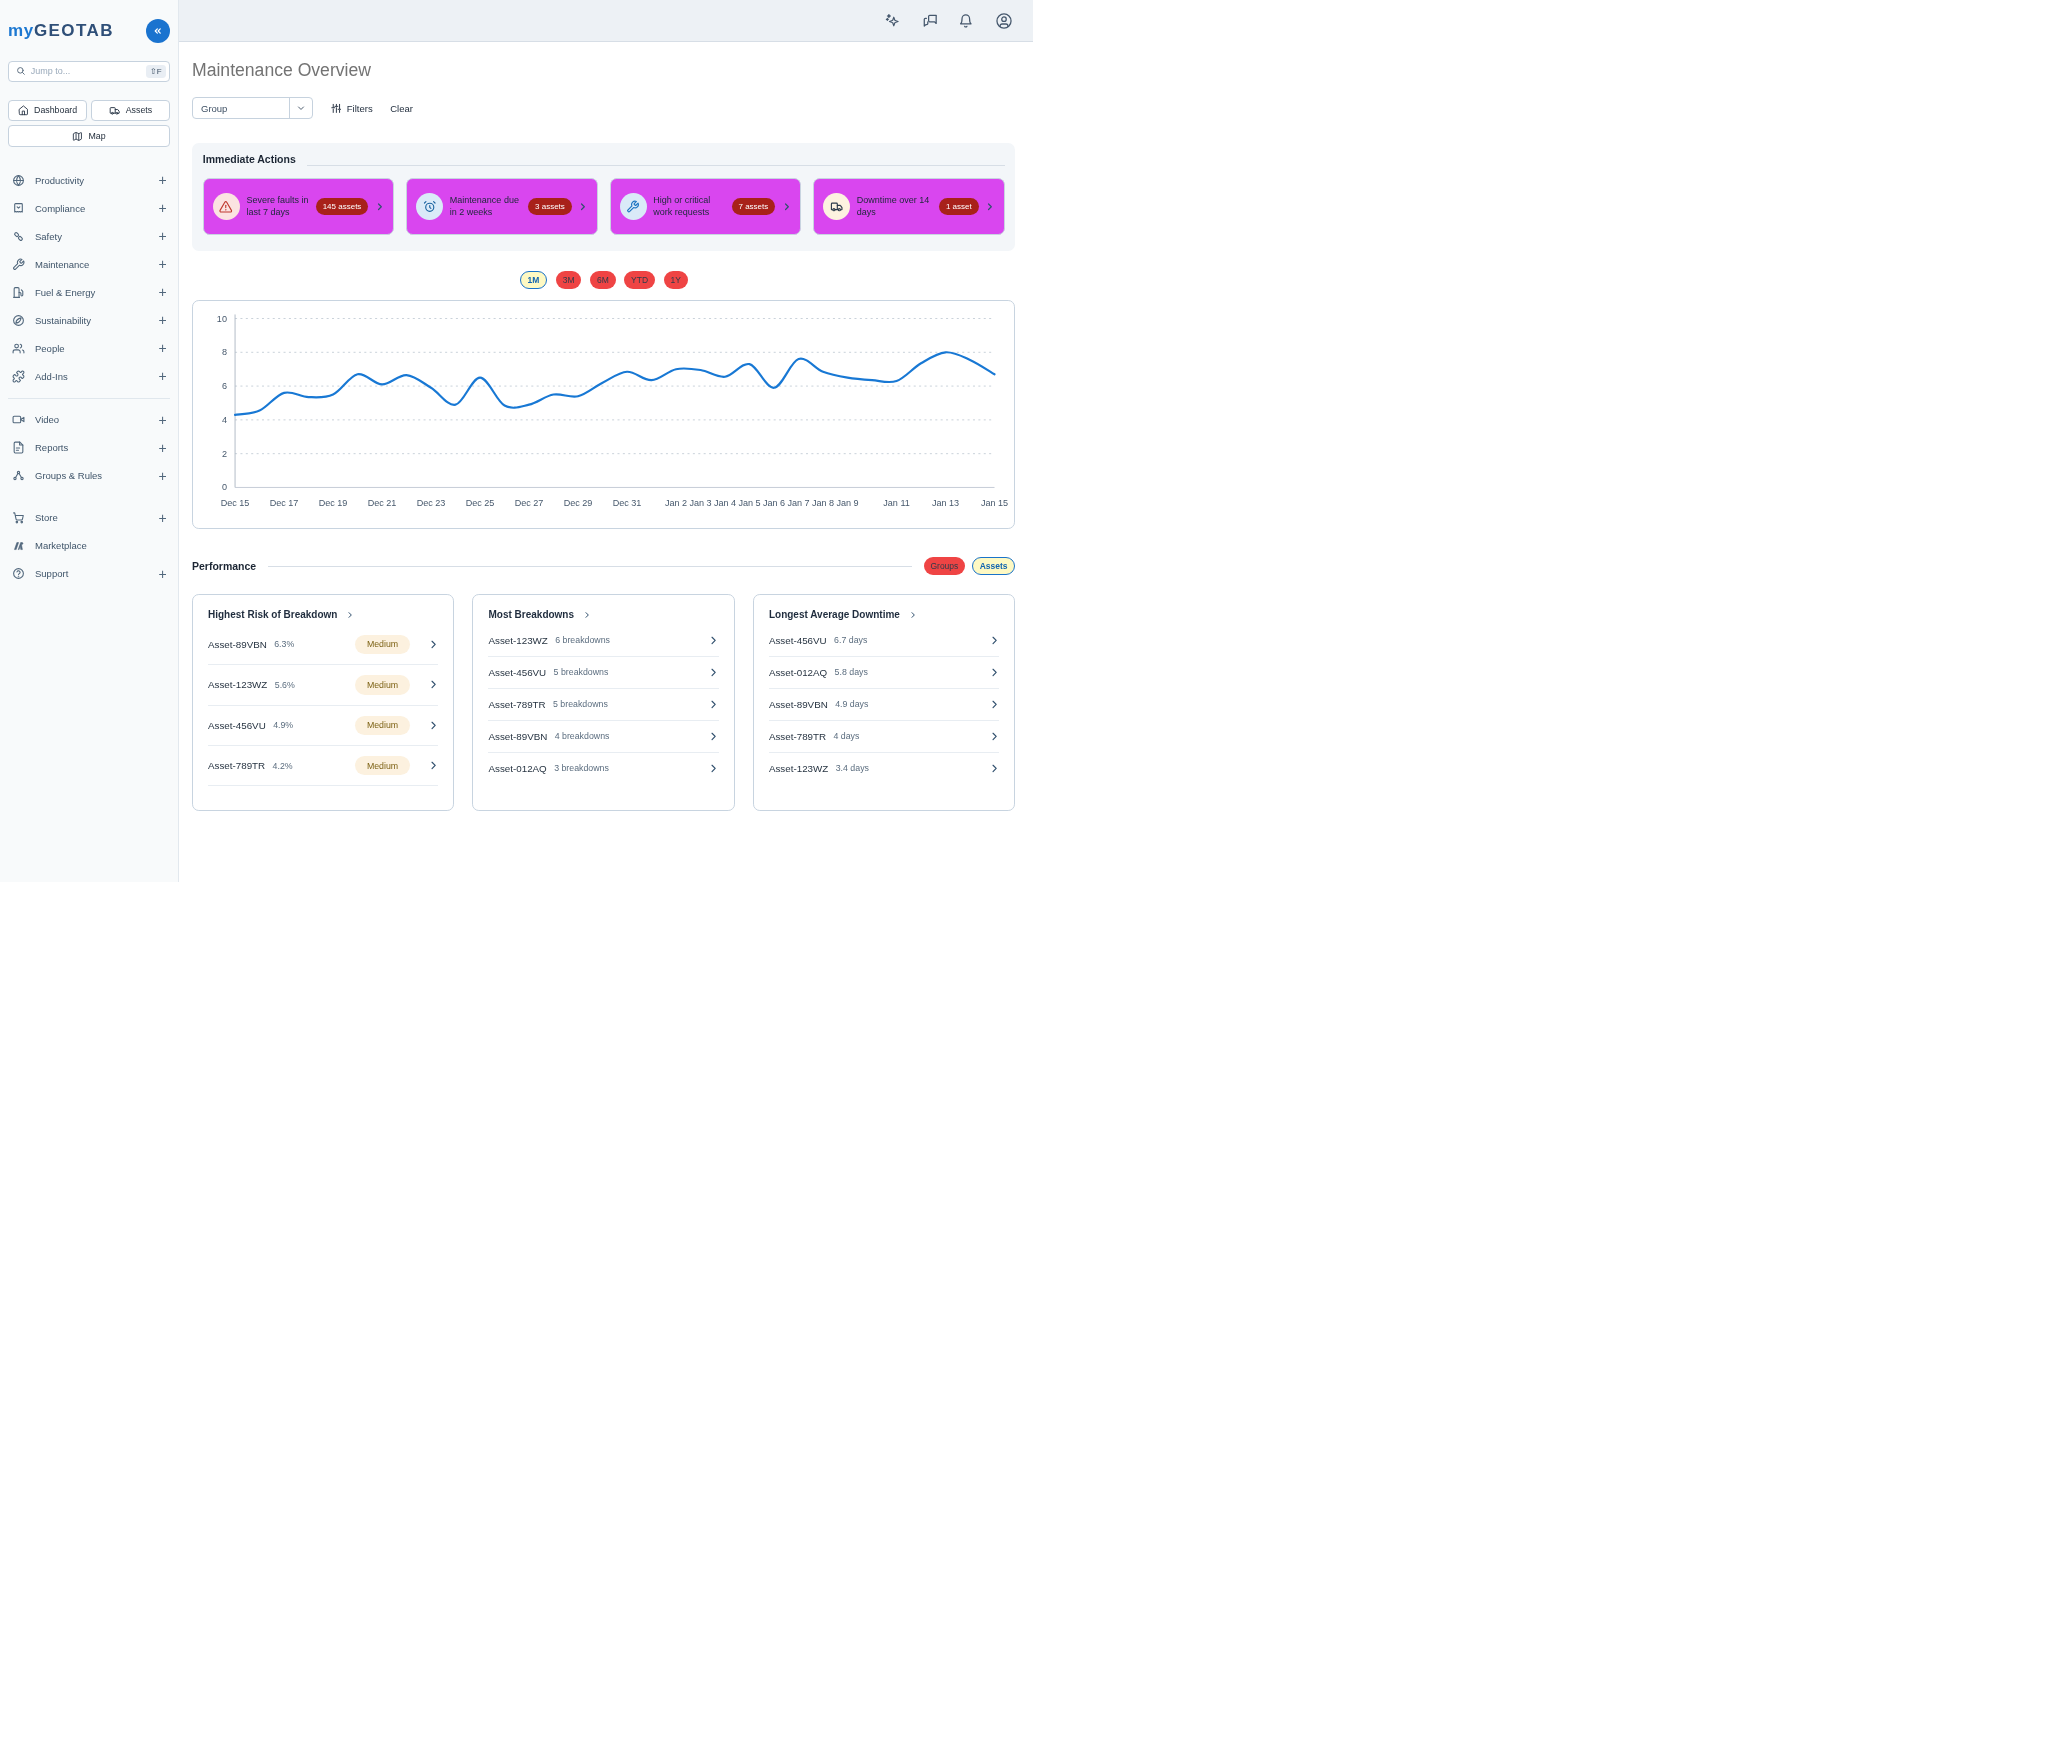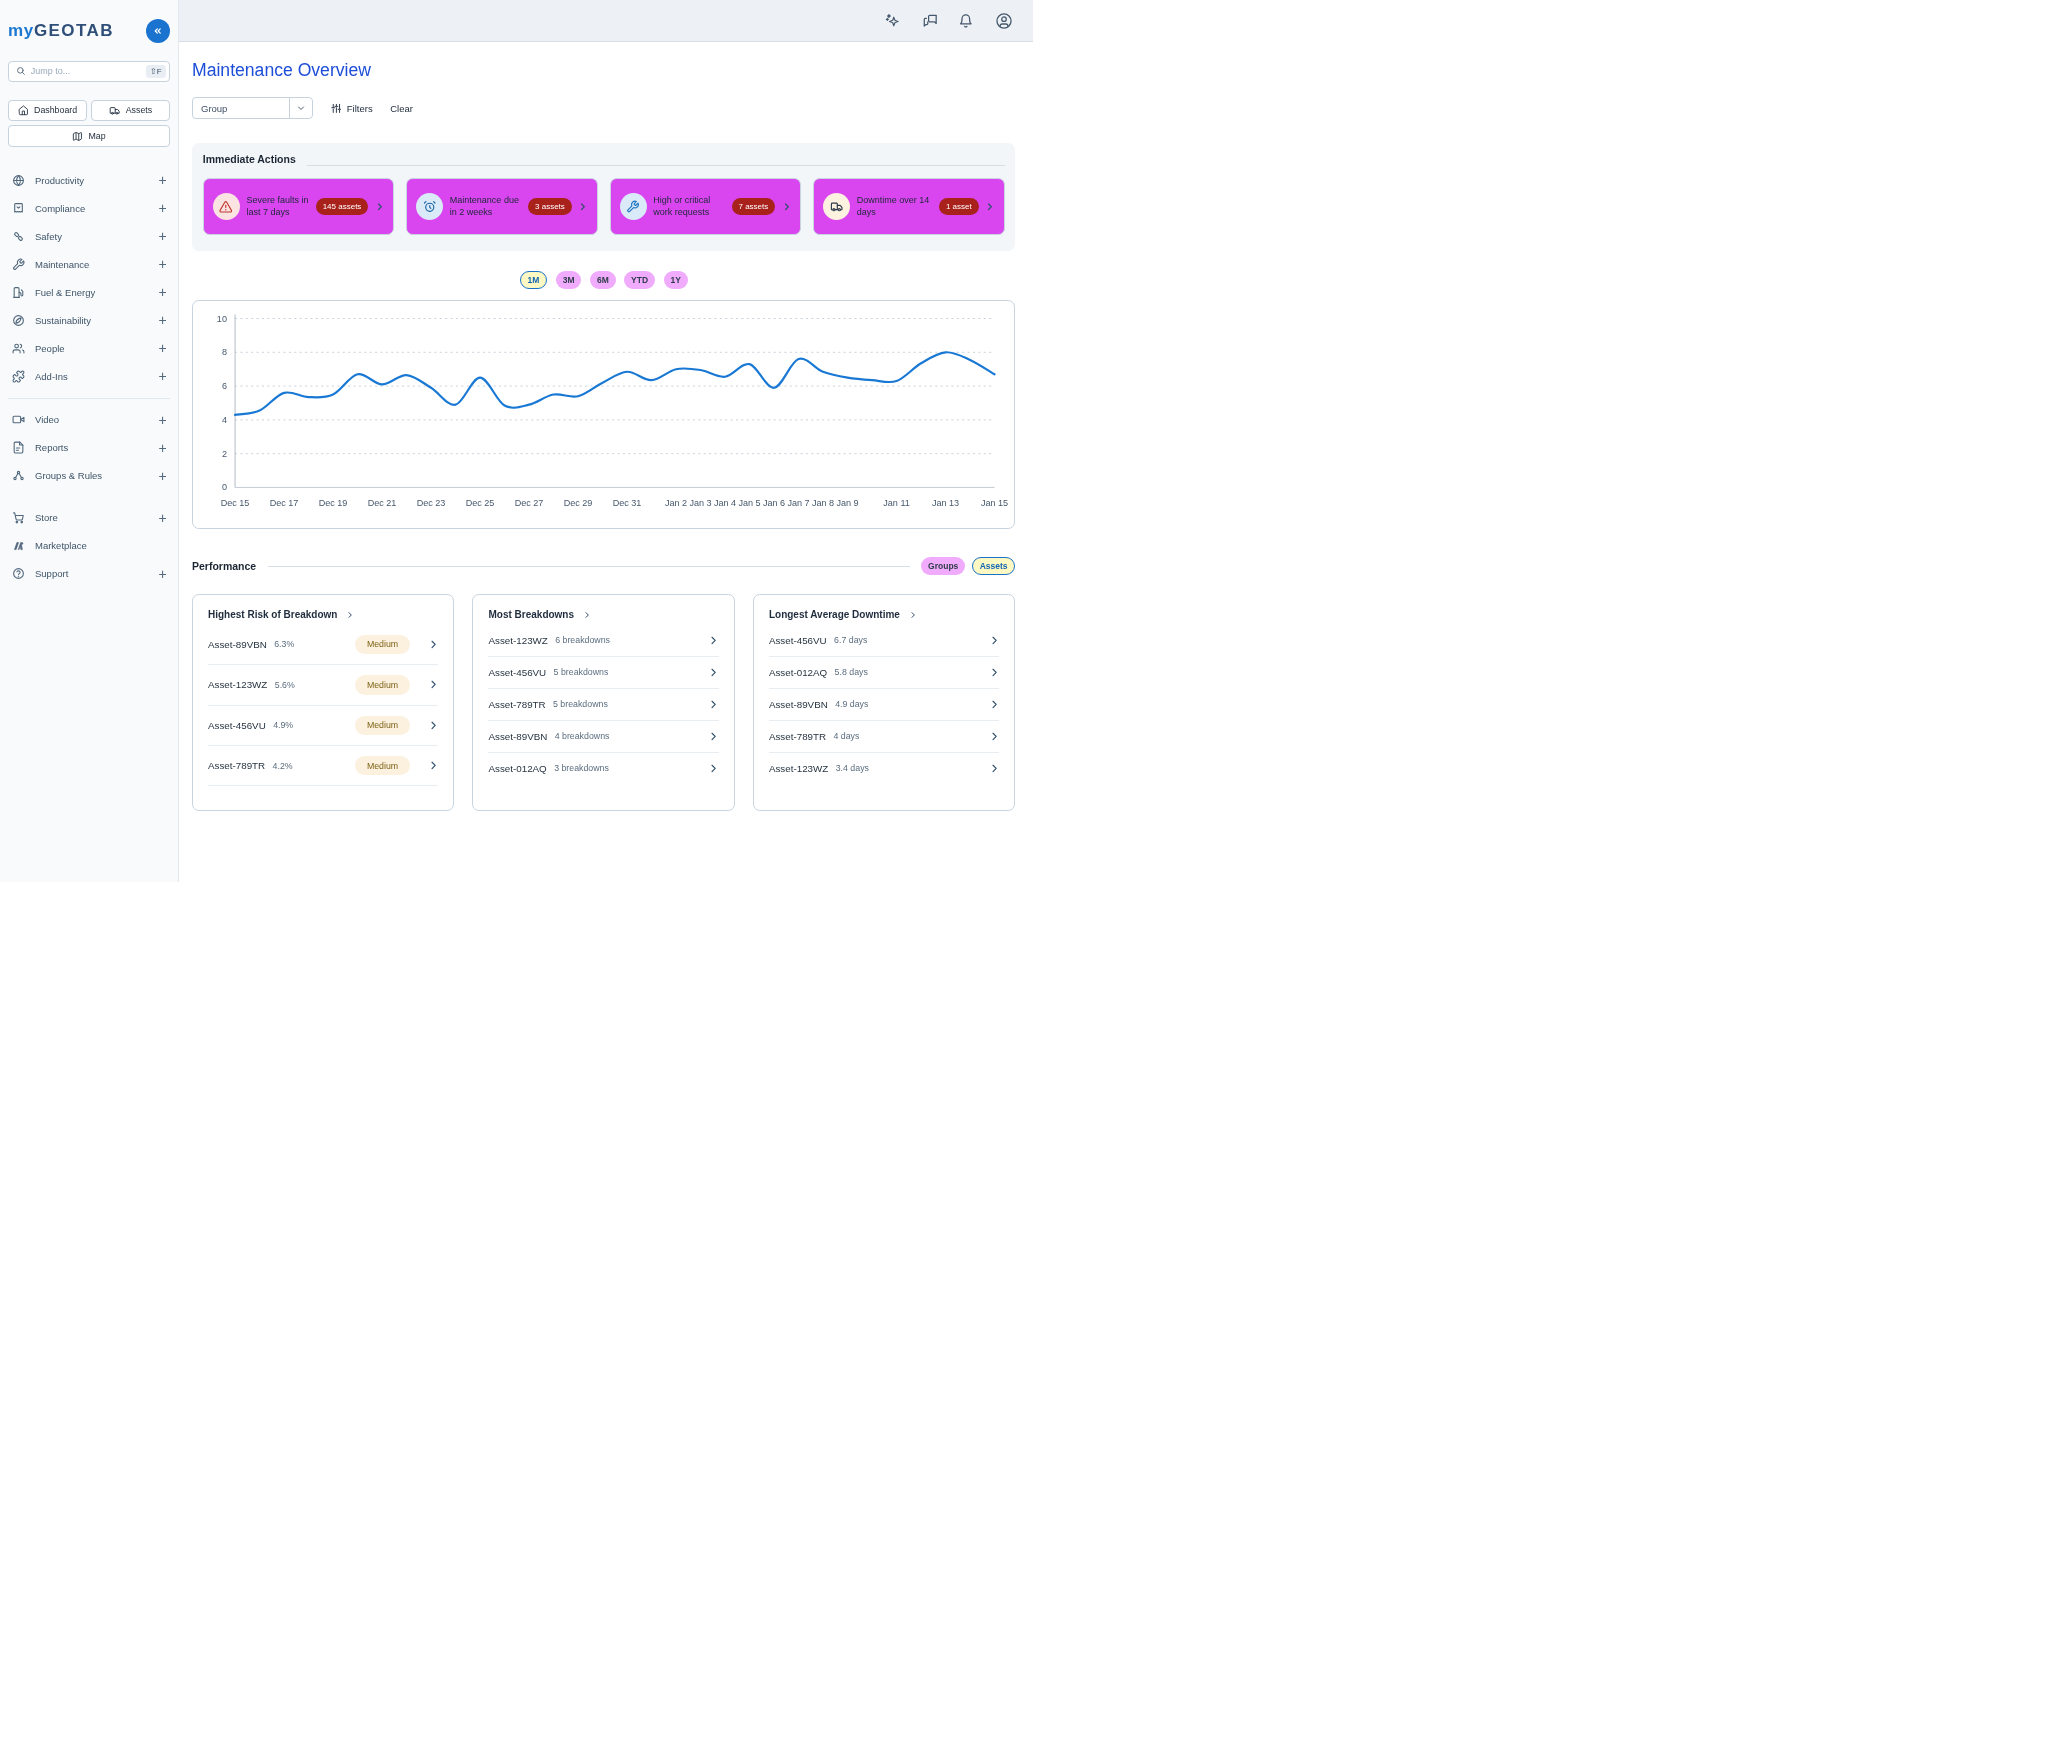--- a/index.html
+++ b/index.html
@@ -33,21 +33,21 @@
   .nav-divider { height:0.7px; background:#e0e7ed; margin:7.4px 0; }
   .nav-gap { height:14px; }
 
   
   .main { flex:1; display:flex; flex-direction:column; min-width:0; }
   .topbar { height:42px; background:#edf1f5; border-bottom:0.7px solid #d7dee6; display:flex; align-items:center; justify-content:flex-end; gap:21px; padding-right:20px; flex:none; }
   .topbar .tb-icon { cursor:pointer; display:flex; }
   .topbar svg { stroke:#45576c; }
 
   .content { flex:1; padding:17px 17.6px 0 13px; background:#fff; overflow:hidden; }
-  .page-title { font-size:17.6px; font-weight:400; color:#1d4ed8; margin:1.4px 0 16px; }
+  .page-title { font-size:17.6px; font-weight:400; color:#737373; margin:1.4px 0 16px; }
 
   .controls { display:flex; align-items:center; gap:17.6px; margin-bottom:24px; }
   .group-select { width:121px; height:22px; background:#fff; border:0.7px solid #c6d2de; border-radius:4px; display:flex; align-items:center; cursor:pointer; }
   .group-select .gs-label { flex:1; padding-left:8px; font-size:9.5px; color:#3e5064; }
   .group-select .gs-caret { width:23px; align-self:stretch; border-left:0.7px solid #c6d2de; display:flex; align-items:center; justify-content:center; }
   .link-btn { display:flex; align-items:center; gap:5.4px; font-size:9.5px; color:#232f3f; cursor:pointer; }
   .link-btn svg { stroke:#232f3f; }
 
   
   .panel { background:#f3f6f9; border-radius:6.8px; padding:10px 10.8px 15.6px; }
@@ -56,21 +56,21 @@
   .sect-line { flex:1; height:0.7px; background:#d7dee6; }
   .action-cards { display:flex; gap:12px; margin-top:13px; }
   .action-card { flex:1; background:#d946ef; border:0.7px solid #c8d4e0; border-radius:6.8px; padding:13.5px 8.8px; display:flex; align-items:center; gap:6.8px; cursor:pointer; min-height:57px; }
   .ic-circle { width:27px; height:27px; border-radius:50%; display:flex; align-items:center; justify-content:center; flex:none; }
   .action-title { flex:1; font-size:9px; font-weight:500; color:#1c2838; line-height:1.3; }
   .count-pill { background:#a8211a; color:#fff; font-size:8px; padding:4px 6.8px; border-radius:9.5px; white-space:nowrap; flex:none; }
   .chev { flex:none; display:flex; }
 
   
   .range-row { display:flex; justify-content:center; gap:8.8px; margin:19.6px 0 11.5px; }
-  .pill { height:18px; min-width:24px; padding:0 6.8px; border-radius:9.5px; background:#f0abfc; color:#2f3b49; font-size:8.5px; display:flex; align-items:center; justify-content:center; cursor:pointer;font-weight:bold; }
+  .pill { height:18px; min-width:24px; padding:0 6.8px; border-radius:9.5px; background:#ef4444; color:#2f3b49; font-size:8.5px; display:flex; align-items:center; justify-content:center; cursor:pointer; }
   .pill.sel { background:#fef9c3; color:#1465b0; border:1.4px solid #1a73c9; font-weight:700; }
 
   .kpi-row { display:flex; gap:13.5px; margin-bottom:14px; }
   .kpi-card { width:184px; background:#fff; border:0.7px solid #c8d4e0; border-radius:6.8px; padding:11.5px 10px 13px; cursor:pointer; }
   .kpi-card.sel { background:#e4f0fc; border:1.4px solid #1a73c9; padding:10.8px 9.5px 12px; }
   .kpi-title { font-size:10px; font-weight:500; color:#1f2c3d; margin-bottom:10.8px; }
   .kpi-value { font-family:"DejaVu Sans Mono", monospace; font-size:12px; font-weight:700; color:#19222e; letter-spacing:0.7px; }
   .kpi-unit { font-size:8.5px; color:#5b6d7f; margin-top:2px; }
 
   

